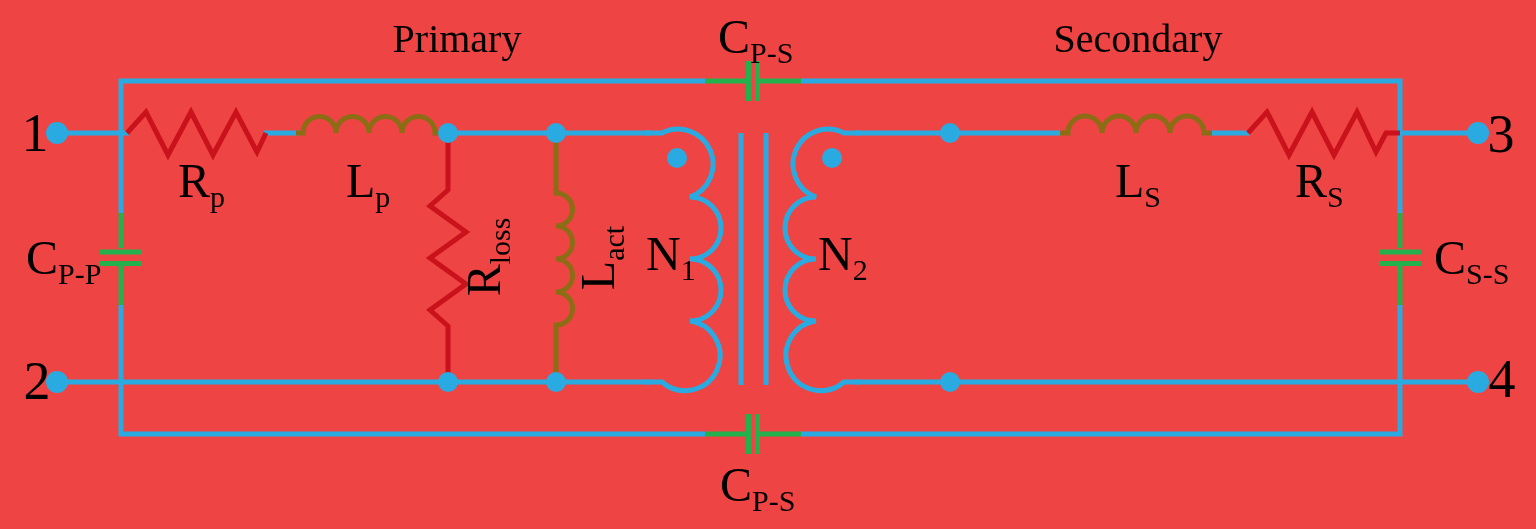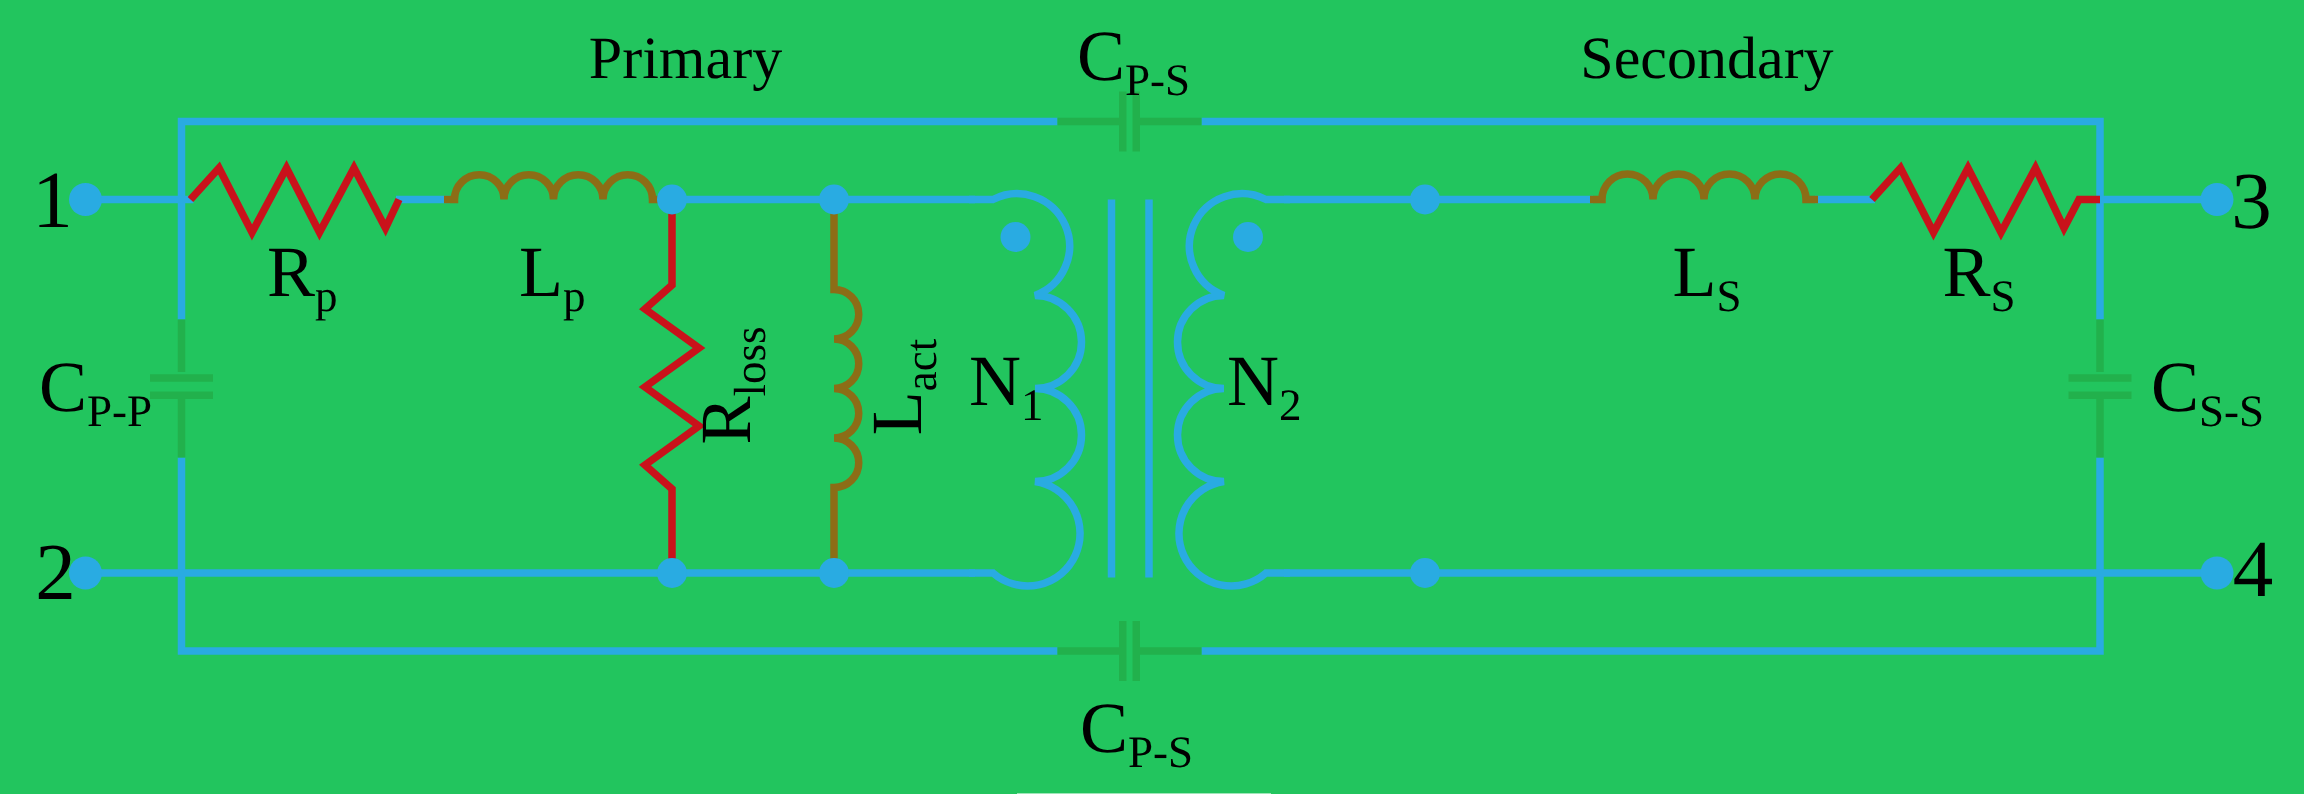--- a/index.html
+++ b/index.html
@@ -1,16 +1,16 @@
 <!DOCTYPE html>
 <html><head>
 <meta charset="utf-8">
 <style>
   html,body{margin:0;padding:0;background:#ffffff;}
-  .stage{width:1536px;height:529px;background:#22c55e;position:relative;overflow:hidden;}
+  .stage{width:1536px;height:529px;background:#ef4444;position:relative;overflow:hidden;}
   svg{display:block;}
   .wire{stroke:#29ABE2;stroke-width:5;fill:none;}
   .res{stroke:#C9121B;stroke-width:5;fill:none;stroke-linejoin:miter;}
   .ind{stroke:#8C6D16;stroke-width:5;fill:none;}
   .cap{stroke:#22B14C;stroke-width:5;fill:none;}
   .plate{stroke:#22B14C;stroke-width:5;fill:none;}
   .dot{fill:#29ABE2;stroke:none;}
   text{font-family:"Liberation Serif","DejaVu Serif",serif;fill:#000000;}
   .lbl{font-size:48px;}
   .sub{font-size:30px;}

